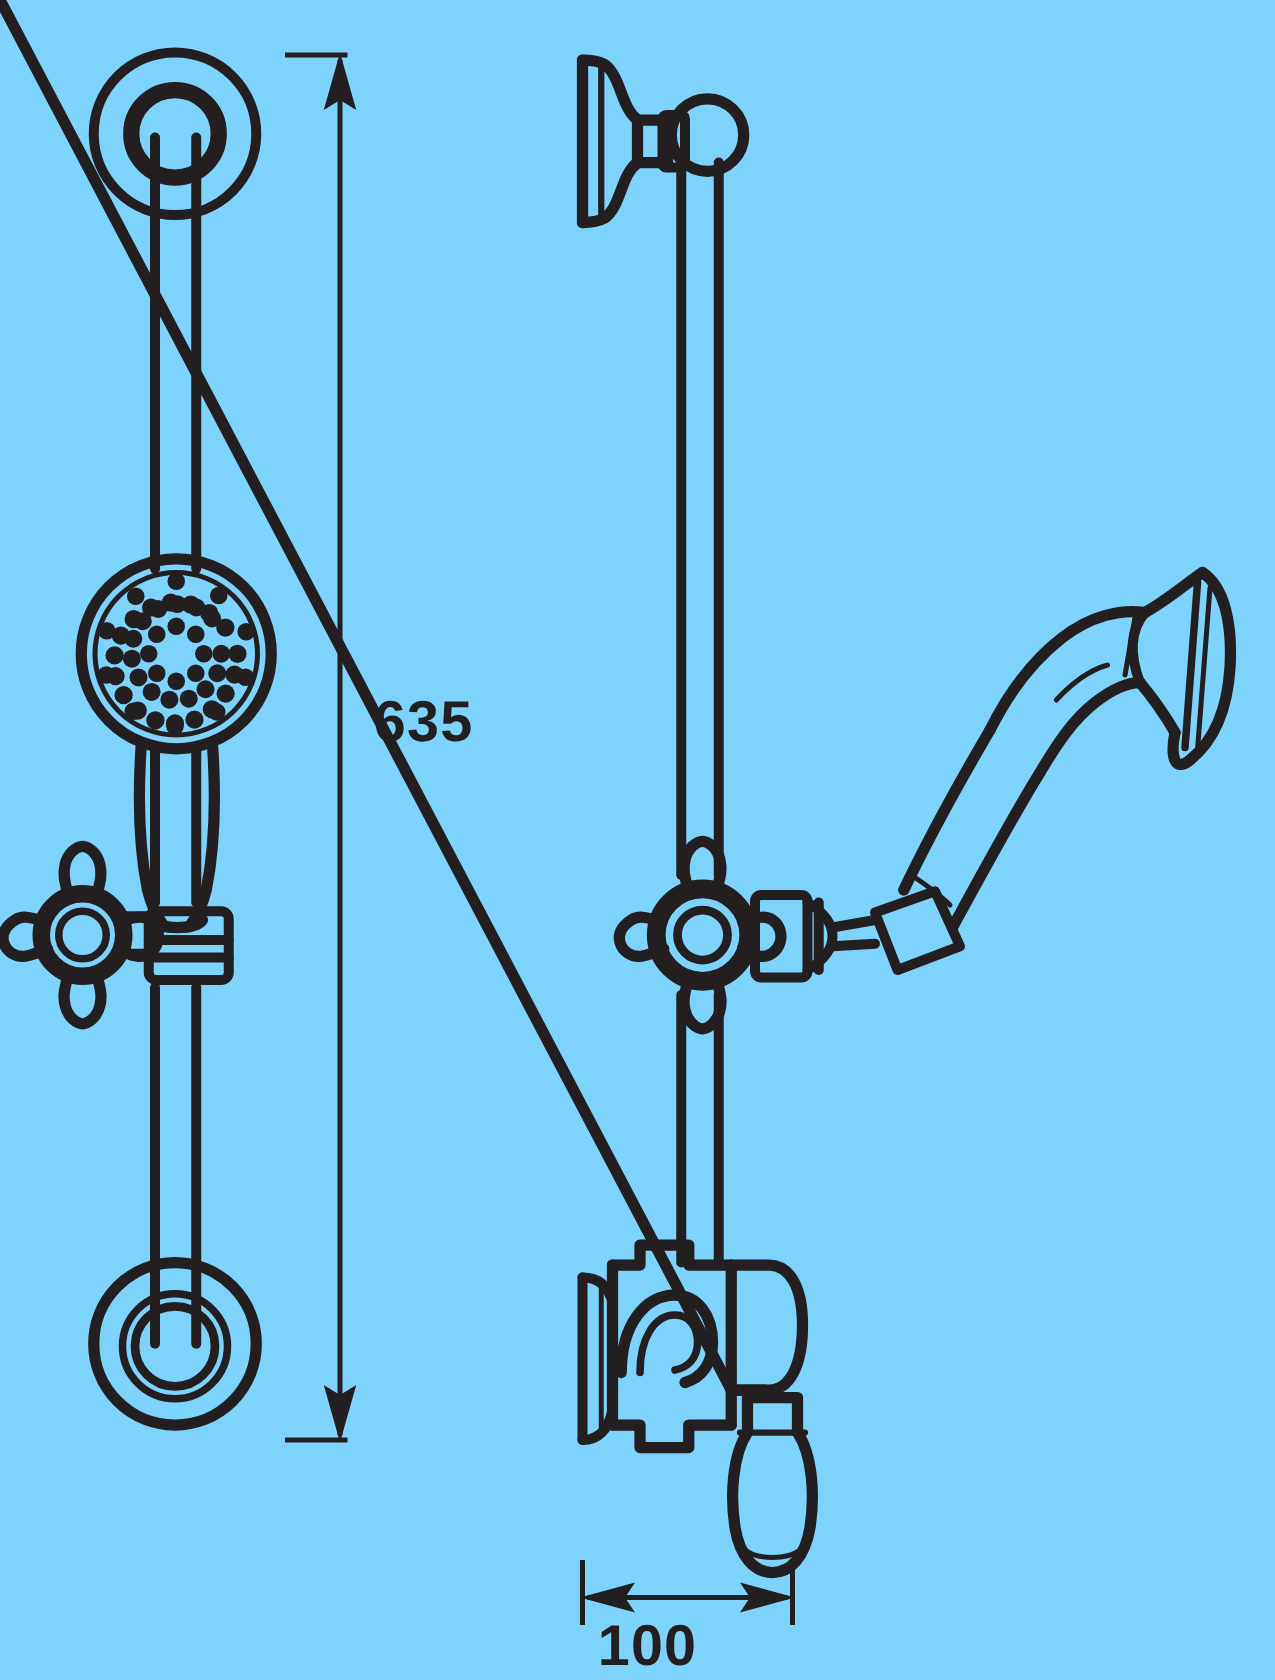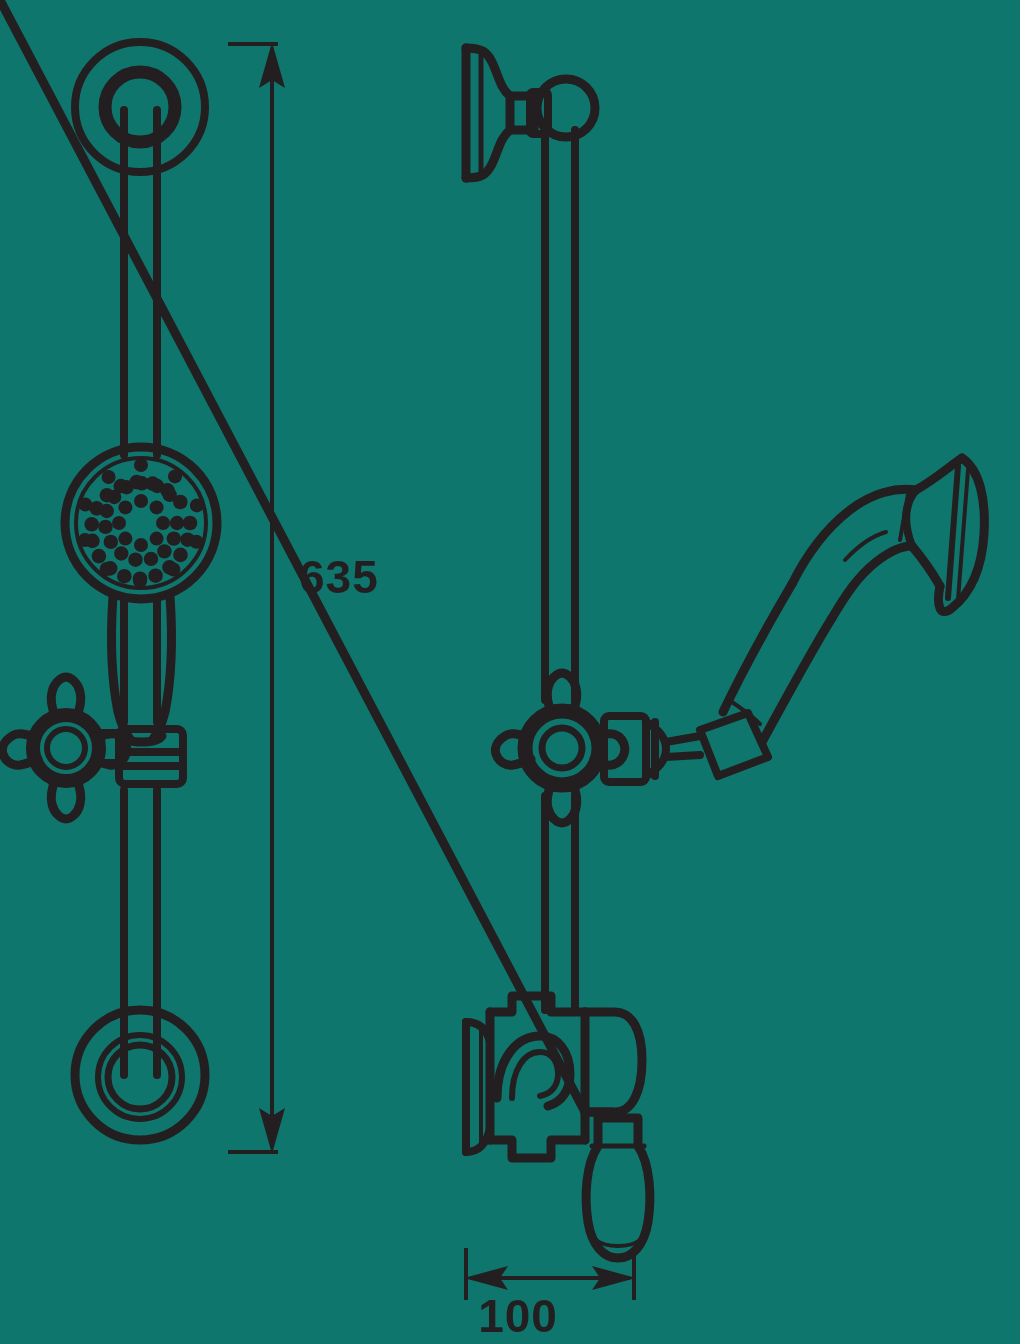--- a/index.html
+++ b/index.html
@@ -8,21 +8,21 @@
     padding: 0;
     background: #ffffff;
   }
   body {
     font-family: "Liberation Sans", sans-serif;
   }
   #drawing-sheet {
     position: relative;
     width: 1020px;
     height: 1344px;
-    background: #0f766e;
+    background: #7dd3fc;
     overflow: hidden;
   }
   #drawing-svg {
     position: absolute;
     top: 0;
     left: 0;
     width: 1020px;
     height: 1344px;
     display: block;
   }

